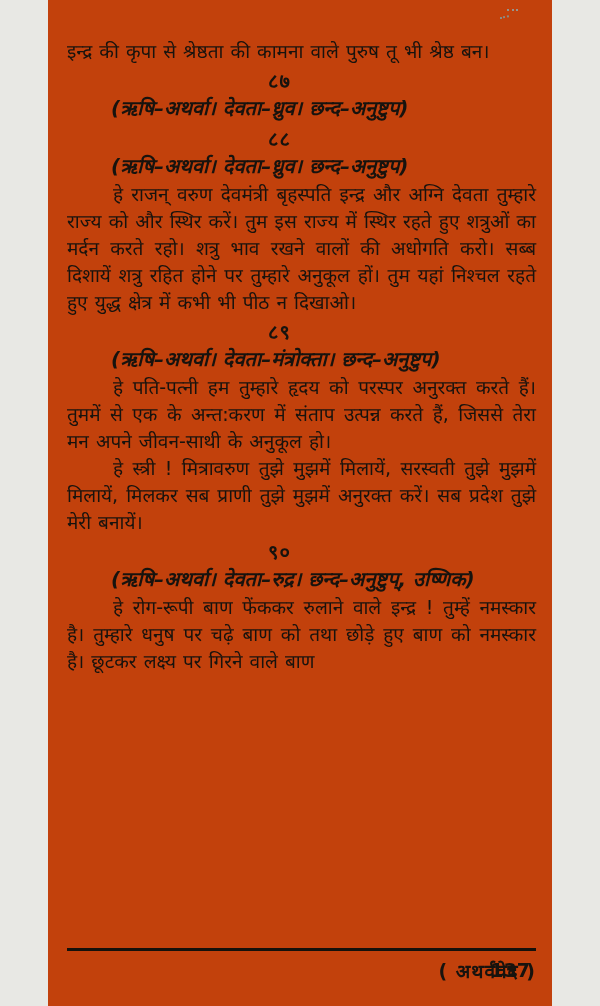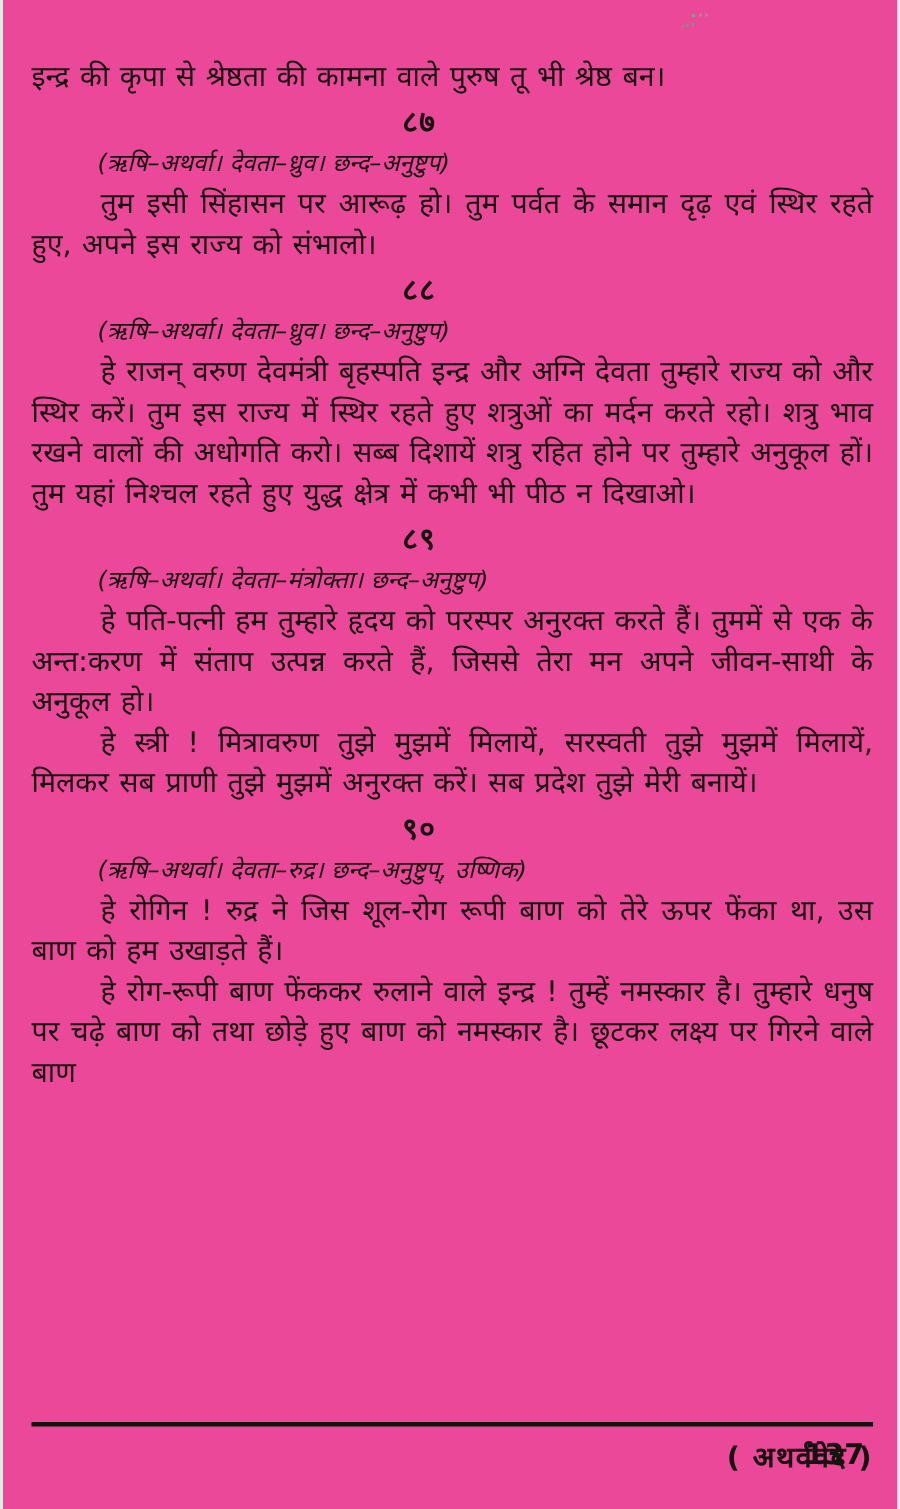--- a/index.html
+++ b/index.html
@@ -1,20 +1,20 @@
 <!DOCTYPE html>
 <html lang="hi"><head>
 <meta charset="utf-8">
 <style>
   html,body{margin:0;padding:0;background:#e8e8e4;}
   .page{
     position:relative;
-    width:596px;height:1006px;
+    width:504px;height:1006px;
     margin:0 auto;
-    background:#ec4899;
+    background:#c2410c;
     color:#17130e;
     font-family:"DejaVu Sans",sans-serif;
     box-sizing:border-box;
     padding:38px 16px 0 19px;
     overflow:hidden;
   }
   .body-text{
     font-size:19px;
     line-height:27px;
     text-align:justify;
@@ -26,23 +26,23 @@
   .hymn-number{
     text-align:center;
     transform:translateX(-22px);
     font-weight:bold;
     font-size:20px;
     line-height:26px;
     margin-top:3px;
     letter-spacing:1px;
   }
   .hymn-header{
-    font-weight:normal;
+    font-weight:bold;
     font-style:italic;
-    font-size:16px;
+    font-size:20px;
     line-height:29px;
     padding-left:44px;
   }
   .scan-smudge{
     position:absolute;left:452px;top:8px;width:20px;height:14px;
   }
   .scan-smudge::before{
     content:"";position:absolute;left:7px;top:1px;width:11px;height:0;
     border-top:2px dotted #98948c;
   }
@@ -76,40 +76,38 @@
 
 <div class="page">
 
   <div class="scan-smudge"></div>
 
   <p class="body-text no-indent">इन्द्र की कृपा से श्रेष्ठता की कामना वाले पुरुष तू भी श्रेष्ठ बन।</p>
 
   <section>
     <div class="hymn-number">८७</div>
     <div class="hymn-header">(ऋषि–अथर्वा। देवता–ध्रुव। छन्द–अनुष्टुप)</div>
-    <p class="body-text">तुम इसी सिंहासन पर आरूढ़ हो। तुम पर्वत के समान दृढ़ एवं स्थिर रहते हुए, अपने इस राज्य को संभालो।</p>
   </section>
 
   <section>
     <div class="hymn-number">८८</div>
     <div class="hymn-header">(ऋषि–अथर्वा। देवता–ध्रुव। छन्द–अनुष्टुप)</div>
     <p class="body-text">हे राजन् वरुण देवमंत्री बृहस्पति इन्द्र और अग्नि देवता तुम्हारे राज्य को और स्थिर करें। तुम इस राज्य में स्थिर रहते हुए शत्रुओं का मर्दन करते रहो। शत्रु भाव रखने वालों की अधोगति करो। सब्ब दिशायें शत्रु रहित होने पर तुम्हारे अनुकूल हों। तुम यहां निश्चल रहते हुए युद्ध क्षेत्र में कभी भी पीठ न दिखाओ।</p>
   </section>
 
   <section>
     <div class="hymn-number">८९</div>
     <div class="hymn-header">(ऋषि–अथर्वा। देवता–मंत्रोक्ता। छन्द–अनुष्टुप)</div>
     <p class="body-text">हे पति-पत्नी हम तुम्हारे हृदय को परस्पर अनुरक्त करते हैं। तुममें से एक के अन्त:करण में संताप उत्पन्न करते हैं, जिससे तेरा मन अपने जीवन-साथी के अनुकूल हो।</p>
     <p class="body-text">हे स्त्री ! मित्रावरुण तुझे मुझमें मिलायें, सरस्वती तुझे मुझमें मिलायें, मिलकर सब प्राणी तुझे मुझमें अनुरक्त करें। सब प्रदेश तुझे मेरी बनायें।</p>
   </section>
 
   <section>
     <div class="hymn-number">९०</div>
     <div class="hymn-header">(ऋषि–अथर्वा। देवता–रुद्र। छन्द–अनुष्टुप्, उष्णिक)</div>
-    <p class="body-text">हे रोगिन ! रुद्र ने जिस शूल-रोग रूपी बाण को तेरे ऊपर फेंका था, उस बाण को हम उखाड़ते हैं।</p>
     <p class="body-text">हे रोग-रूपी बाण फेंककर रुलाने वाले इन्द्र ! तुम्हें नमस्कार है। तुम्हारे धनुष पर चढ़े बाण को तथा छोड़े हुए बाण को नमस्कार है। छूटकर लक्ष्य पर गिरने वाले बाण</p>
   </section>
 
   <div class="footer">
     <div class="footer-rule"></div>
     <div class="footer-row">
       <span class="book-title">( अथर्ववेद )</span>
       <span class="page-number">137</span>
     </div>
   </div>

